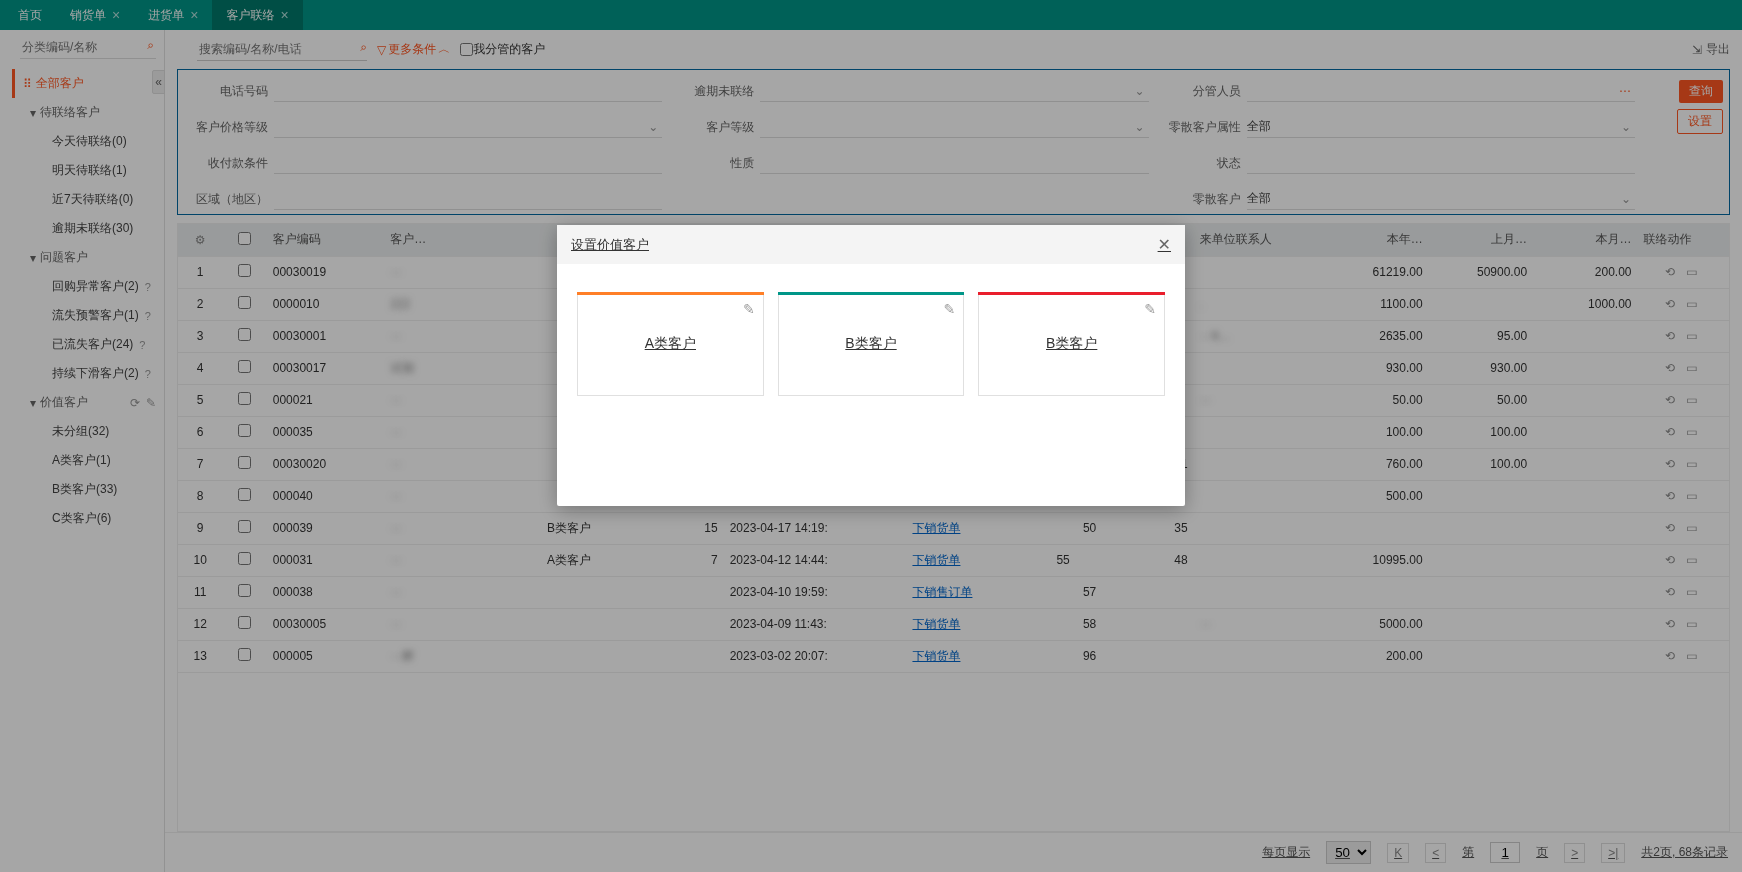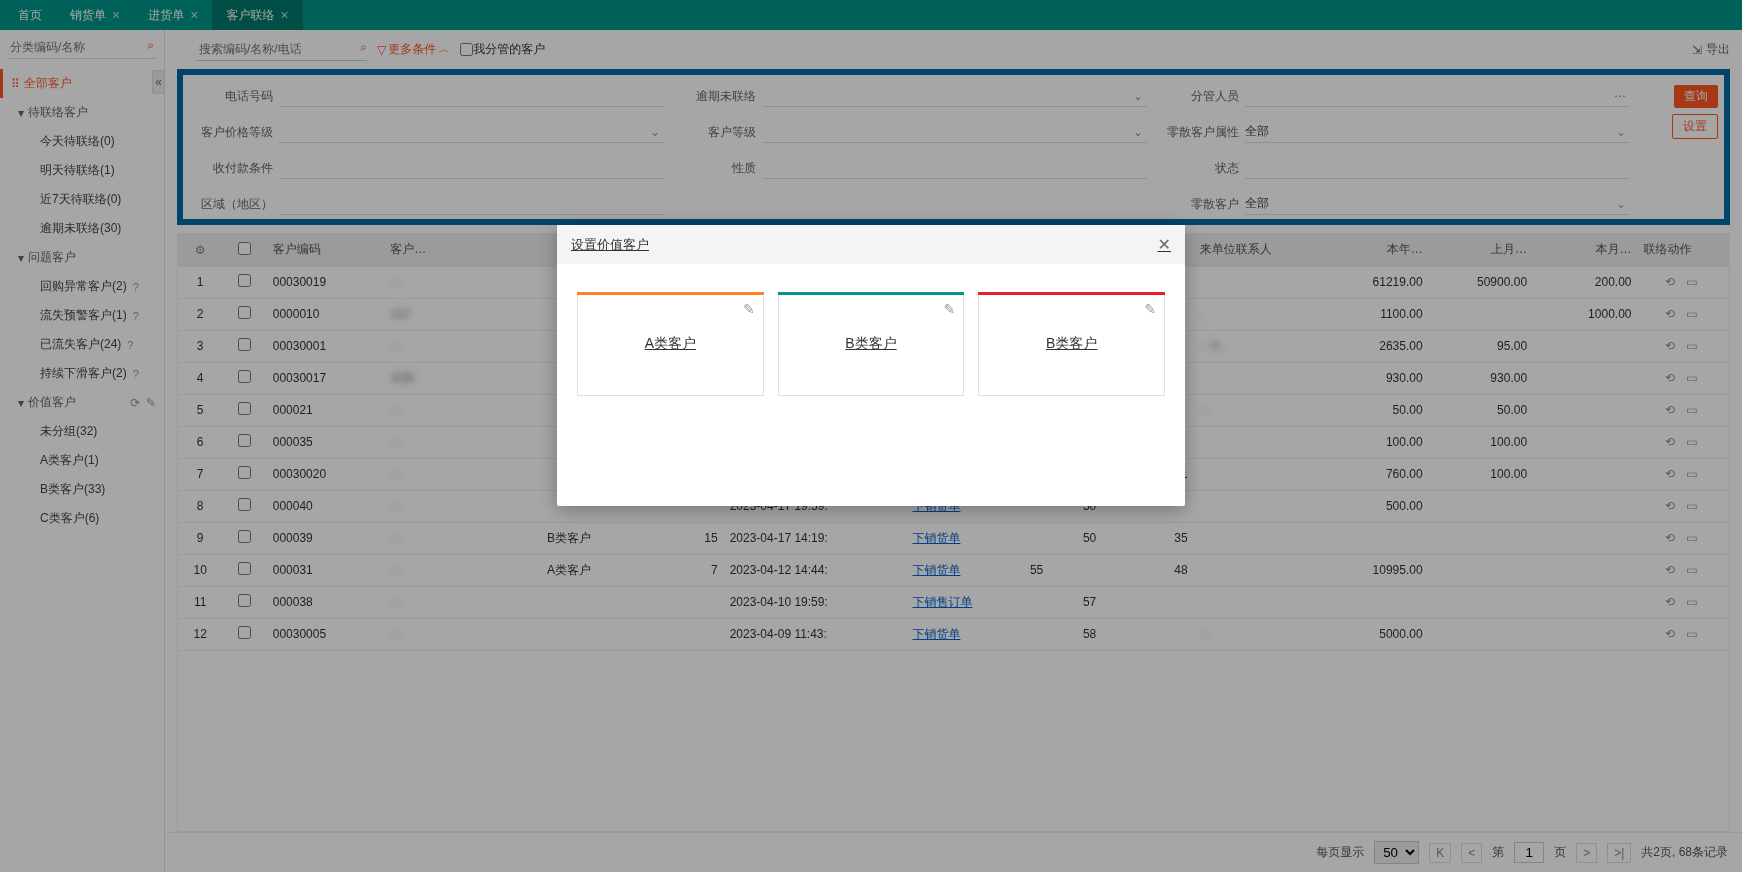--- a/index.html
+++ b/index.html
@@ -7,21 +7,21 @@
 
 
 .top-tabs { height: 30px; background: #009688; display: flex; align-items: stretch; padding-left: 4px; }
 .top-tabs .tab { display: flex; align-items: center; padding: 0 14px; color: #fff; cursor: pointer; gap: 6px; }
 .top-tabs .tab.active { background: #00796b; }
 .top-tabs .tab .close { font-size: 14px; color: #b2dfdb; }
 
 .main-area { display: flex; height: calc(872px - 30px); }
 
 
-.sidebar { width: 165px; border-right: 1px solid #e0e0e0; display: flex; flex-direction: column; }
+.sidebar { width: 165px; border-right: 1px solid #e0e0e0; display: flex; flex-direction: column; padding-left: 12px; }
 .side-search { position: relative; padding: 6px 8px; }
 .side-search input { width: 100%; border: none; border-bottom: 1px solid #ddd; padding: 4px 18px 4px 2px; font-size: 12px; outline: none; }
 .side-search .icon { position: absolute; right: 10px; top: 8px; color: #ff5722; }
 .side-collapse { position: absolute; right: -1px; top: 40px; background: #eee; border: 1px solid #ddd; border-radius: 2px 0 0 2px; padding: 4px 2px; color: #666; cursor: pointer; }
 .side-tree { flex: 1; overflow: auto; padding: 4px 0; }
 .tree-group { padding: 6px 8px; color: #ff5722; display: flex; align-items: center; gap: 4px; cursor: pointer; }
 .tree-group.section { color: #666; padding-left: 18px; }
 .tree-item { padding: 6px 8px 6px 40px; color: #444; cursor: pointer; display: flex; align-items: center; gap: 4px; }
 .tree-item .qicon { font-size: 11px; color: #999; margin-left: 2px; }
 .tree-toolbar-icons { display: inline-flex; gap: 6px; color: #999; margin-left: auto; }
@@ -32,21 +32,21 @@
 .toolbar { display: flex; align-items: center; padding: 8px 12px; gap: 10px; }
 .searchbox { position: relative; margin-left: 20px; }
 .searchbox input { width: 170px; border: none; border-bottom: 1px solid #ccc; padding: 4px 18px 4px 2px; outline: none; font-size: 12px; }
 .searchbox .icon { position: absolute; right: 0; top: 2px; color: #ff5722; }
 .more-cond { color: #ff5722; display: flex; align-items: center; gap: 2px; cursor: pointer; }
 .chk-wrap { display: flex; align-items: center; }
 .tool-right { margin-left: auto; display: flex; align-items: center; gap: 6px; color: #666; }
 .export-btn { display: flex; align-items: center; gap: 4px; cursor: pointer; }
 
 
-.filter-form { border: 6px solid #0369a1; margin: 0 12px; padding: 10px 6px 4px; display: grid; grid-template-columns: 1fr 1fr 1fr 80px; row-gap: 14px; column-gap: 8px; }
+.filter-form { border: 1px solid #0369a1; margin: 0 12px; padding: 10px 6px 4px; display: grid; grid-template-columns: 1fr 1fr 1fr 80px; row-gap: 14px; column-gap: 8px; }
 .filter-item { display: flex; align-items: center; }
 .filter-item label { width: 90px; text-align: right; color: #666; padding-right: 6px; white-space: nowrap; }
 .filter-item .ctrl { flex: 1; border-bottom: 1px solid #ddd; height: 22px; display: flex; align-items: center; justify-content: flex-end; color: #999; padding-right: 4px; }
 .filter-item .ctrl .val { margin-right: auto; color: #404040; }
 .form-btns { display: flex; flex-direction: column; gap: 6px; align-items: flex-end; justify-content: flex-start; }
 .btn { padding: 3px 10px; border-radius: 2px; font-size: 12px; cursor: pointer; text-align: center; min-width: 44px; }
 .btn-primary { background: #ff5722; color: #fff; }
 .btn-outline { border: 1px solid #ff5722; color: #ff5722; background: #fff; }
 
 
@@ -56,21 +56,21 @@
 th { background: #eceff0; color: #555; font-weight: normal; position: sticky; top: 0; }
 .col-idx { width: 40px; text-align: center; }
 .col-chk { width: 34px; text-align: center; }
 .col-gear { width: 34px; text-align: center; color: #888; }
 .col-amt { text-align: right; }
 .link { color: #0066cc; text-decoration: underline; cursor: pointer; }
 .action-cell { text-align: center; color: #888; letter-spacing: 4px; }
 .row-blur { color: transparent; text-shadow: 0 0 6px rgba(80,80,80,0.7); }
 
 
-.pager { display: flex; align-items: center; justify-content: flex-end; gap: 10px; padding: 8px 14px; color: #555; border-top: 1px solid #eee; }
+.pager { display: flex; align-items: center; justify-content: flex-end; gap: 16px; padding: 8px 14px; color: #555; border-top: 1px solid #eee; text-decoration: underline; }
 .pager select, .pager input { border: 1px solid #ccc; padding: 2px 4px; font-size: 12; }
 .pager .pbtn { border: 1px solid #ddd; padding: 2px 6px; cursor: pointer; color: #888; }
 
 
 .overlay { position: fixed; inset: 0 0 0 0; background: rgba(0,0,0,0.35); display: flex; align-items: flex-start; justify-content: center; padding-top: 225px; text-decoration: underline; }
 .modal { width: 628px; background: #fff; border-radius: 2px; box-shadow: 0 4px 20px rgba(0,0,0,0.3); }
 .modal-head { display: flex; align-items: center; padding: 10px 14px; background: #f4f4f4; }
 .modal-head .title { flex: 1; font-size: 13px; color: #333; }
 .modal-head .close { cursor: pointer; color: #666; font-size: 16px; }
 .modal-body { padding: 28px 20px 110px; display: flex; gap: 14px; }
@@ -449,21 +449,21 @@
             </tr>
             <tr>
               <td class="col-idx">10</td>
               <td class="col-chk"><input type="checkbox" style=""></td>
               <td>000031</td>
               <td><span class="row-blur">···</span></td>
               <td>A类客户</td>
               <td style="text-align:right">7</td>
               <td>2023-04-12 14:44:</td>
               <td><span class="link">下销货单</span></td>
-              <td style="text-align:left">55</td>
+              <td style="text-align:center">55</td>
               <td style="text-align:right">48</td>
               <td><span class="row-blur"></span></td>
               <td class="col-amt">10995.00</td>
               <td class="col-amt"></td>
               <td class="col-amt"></td>
               <td class="action-cell">⟲ ▭</td>
             </tr>
             <tr>
               <td class="col-idx">11</td>
               <td class="col-chk"><input type="checkbox" style=""></td>
@@ -487,20 +487,37 @@
               <td>00030005</td>
               <td><span class="row-blur">···</span></td>
               <td></td>
               <td style="text-align:right"></td>
               <td>2023-04-09 11:43:</td>
               <td><span class="link">下销货单</span></td>
               <td style="text-align:right">58</td>
               <td style="text-align:right"></td>
               <td><span class="row-blur">···</span></td>
               <td class="col-amt">5000.00</td>
+              <td class="col-amt"></td>
+              <td class="col-amt"></td>
+              <td class="action-cell">⟲ ▭</td>
+            </tr>
+            <tr>
+              <td class="col-idx">13</td>
+              <td class="col-chk"><input type="checkbox" style=""></td>
+              <td>000005</td>
+              <td><span class="row-blur">···辉</span></td>
+              <td></td>
+              <td style="text-align:right"></td>
+              <td>2023-03-02 20:07:</td>
+              <td><span class="link">下销货单</span></td>
+              <td style="text-align:right">96</td>
+              <td style="text-align:right"></td>
+              <td><span class="row-blur"></span></td>
+              <td class="col-amt">200.00</td>
               <td class="col-amt"></td>
               <td class="col-amt"></td>
               <td class="action-cell">⟲ ▭</td>
             </tr>
           </tbody>
       </table>
     </div>
 
     <div class="pager">
       <span>每页显示</span>

